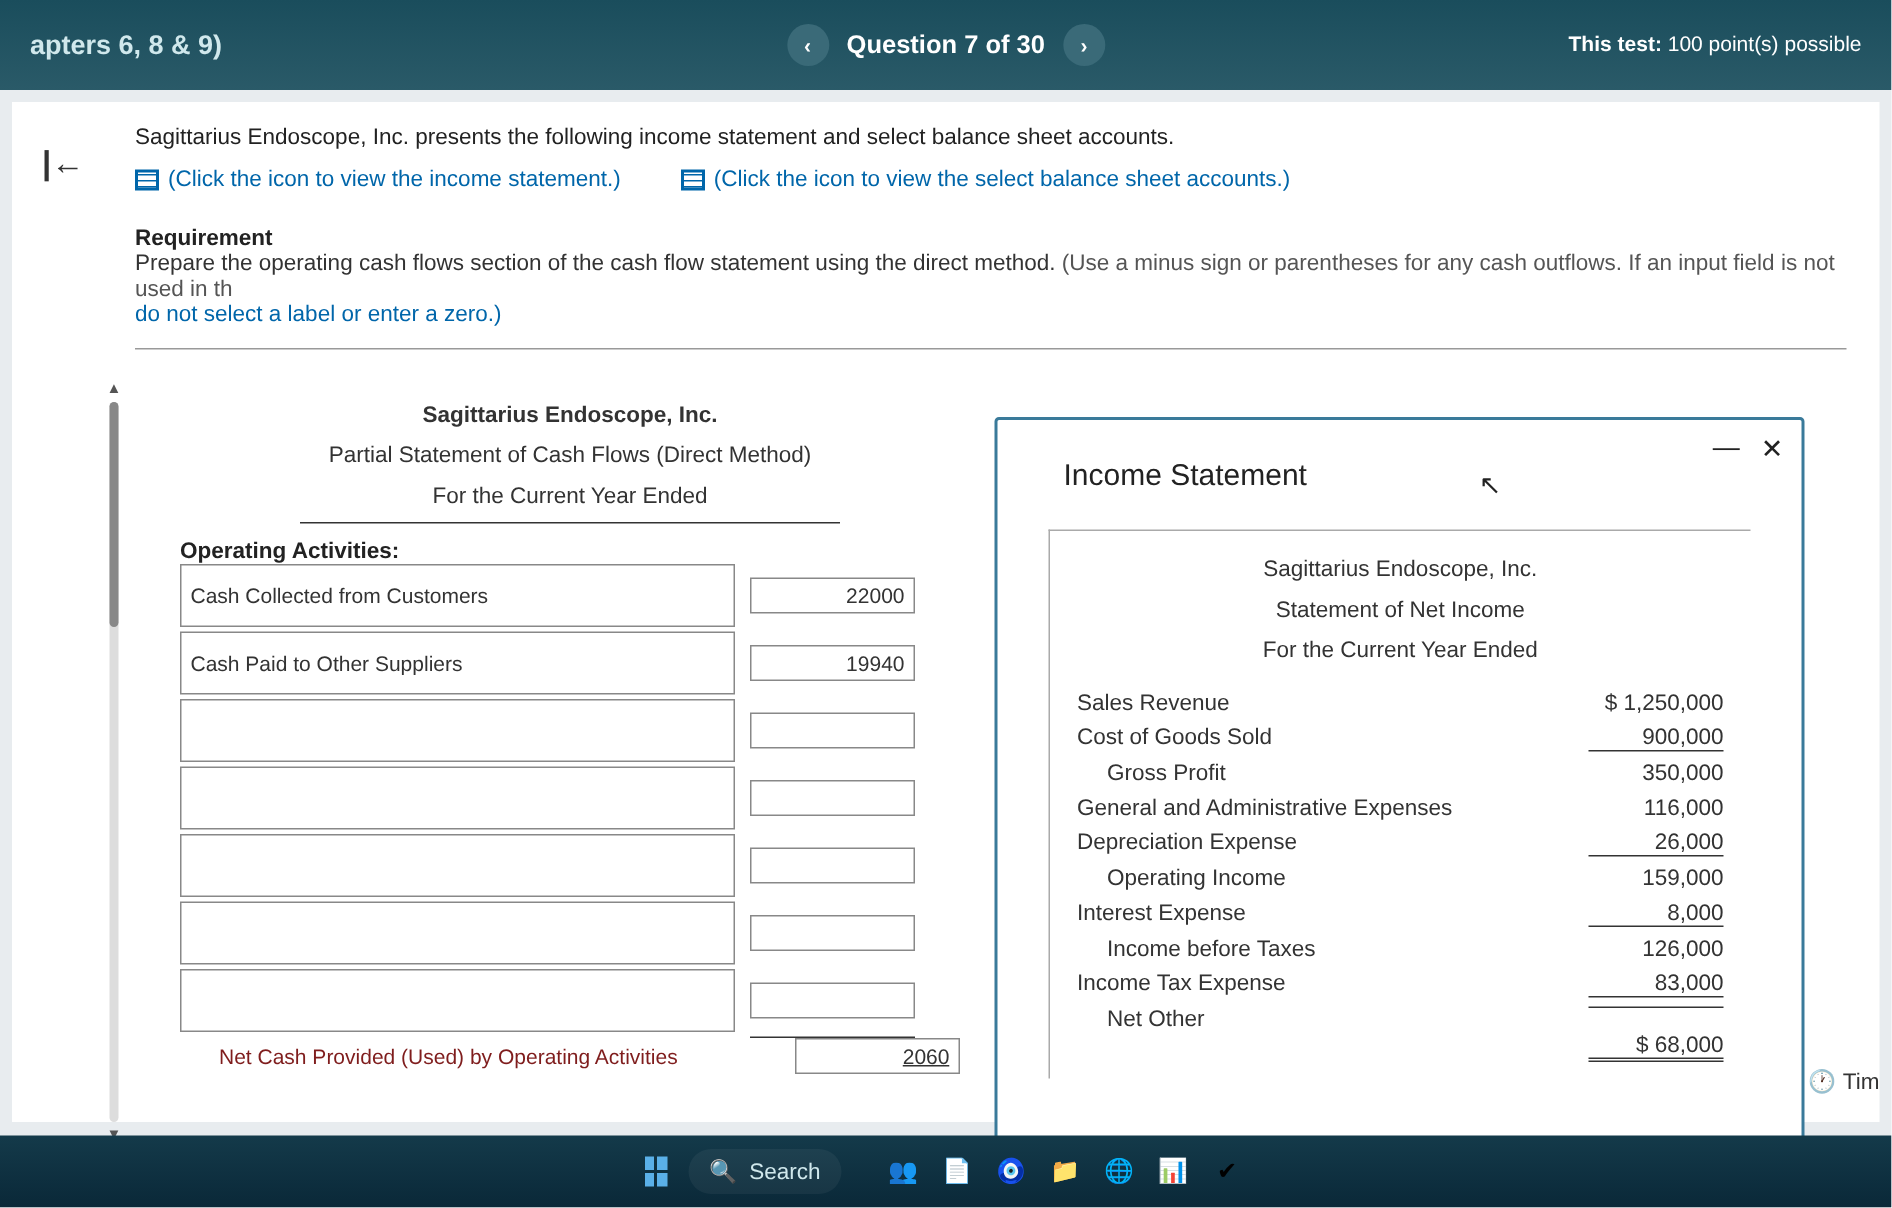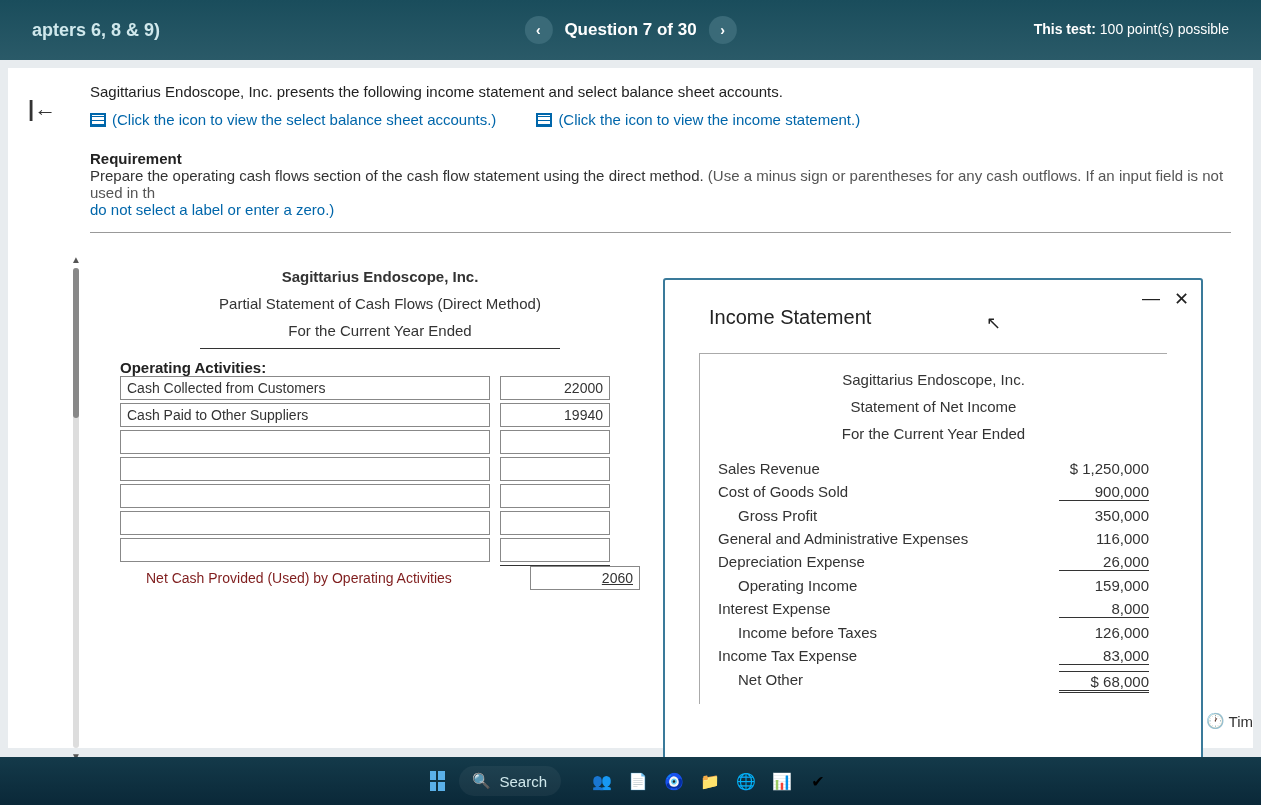--- a/index.html
+++ b/index.html
@@ -1,17 +1,17 @@
 <!DOCTYPE html>
 <html><head>
 <meta charset="utf-8">
 <style>
 * { box-sizing: border-box; margin: 0; padding: 0; }
 body { font-family: Arial, sans-serif; background: #e8ecef; width: 1261px; height: 805px; overflow: hidden; position: relative; }
-.topbar { background: linear-gradient(to bottom, #1a4d5c, #2a5a68); height: 60px; display: flex; align-items: center; color: #fff; padding: 0 32px; position: relative; }
+.topbar { background: linear-gradient(to bottom, #1a4d5c, #2a5a68); height: 60px; display: flex; align-items: center; color: #fff; padding: 0 20px; position: relative; }
 .chapters { font-weight: bold; font-size: 18px; color: #d0e8ec; }
 .qnav { position: absolute; left: 50%; transform: translateX(-50%); display: flex; align-items: center; gap: 12px; }
 .navbtn { width: 28px; height: 28px; border-radius: 50%; background: #3a6a78; color: #fff; display: flex; align-items: center; justify-content: center; cursor: pointer; font-weight: bold; font-size: 14px; }
 .qtitle { font-weight: bold; font-size: 17px; }
 .points { margin-left: auto; text-align: left; font-size: 14px; line-height: 1.4; }
 .points b { font-weight: bold; }
 .content { background: #fff; margin: 8px; padding: 12px 12px 0 12px; height: 680px; position: relative; }
 .backbtn { position: absolute; left: 20px; top: 28px; font-size: 22px; font-weight: bold; color: #333; cursor: pointer; }
 .qbody { margin-left: 70px; margin-right: 10px; }
 .intro { font-size: 15px; color: #222; line-height: 1.6; }
@@ -29,36 +29,36 @@
 .scrollarr { position: absolute; left: -2px; font-size: 10px; color: #555; cursor: pointer; }
 .scrollarr.up { top: -14px; }
 .scrollarr.dn { bottom: -14px; }
 .hrline { border: none; border-top: 1px solid #999; margin: 14px 0 0 0; }
 .cfstmt { margin: 30px 0 0 30px; width: 520px; }
 .cfstmt .hdr { text-align: center; font-size: 15px; color: #333; line-height: 1.8; }
 .cfstmt .hdr .b { font-weight: bold; }
 .cfstmt .hrsub { border-top: 1px solid #333; width: 360px; margin: 4px auto 10px; }
 .cfrow { display: flex; align-items: center; margin-bottom: 3px; }
 .cflabel { font-weight: bold; font-size: 15px; color: #222; }
-.cfsel { width: 370px; height: 24px; border: 1px solid #888; background: #fff; padding: 2px 6px; font-size: 14px; color: #333; }
+.cfsel { width: 370px; height: 24px; border: 1px solid #888; background: #fff; padding: 20px 6px; font-size: 14px; color: #333; }
 .cfval { width: 110px; height: 24px; border: 1px solid #888; background: #fff; text-align: right; padding: 2px 6px; font-size: 14px; color: #333; margin-left: 10px; }
 .cfsublabel { font-size: 14px; color: #7f1d1d; margin-left: 26px; }
 .cftotalline { width: 110px; margin-left: 380px; border-top: 1px solid #333; }
 .popup { position: absolute; right: 50px; top: 210px; width: 540px; height: 520px; background: #fff; border: 2px solid #3a7a9a; border-radius: 3px; padding: 16px 24px; }
 .popup-ctrl { position: absolute; right: 12px; top: 8px; display: flex; gap: 14px; font-size: 18px; color: #222; }
 .popup-ctrl span { cursor: pointer; }
 .ptitle { font-size: 20px; color: #222; margin: 10px 0 24px 20px; }
 .cursor { position: absolute; right: 200px; top: 32px; font-size: 18px; color: #222; }
 .istmt { margin: 0 10px; border-top: 1px solid #aaa; border-left: 1px solid #aaa; padding: 12px 18px 8px; }
 .istmt .ihdr { text-align: center; font-size: 15px; color: #333; line-height: 1.8; }
 .irow { display: flex; justify-content: space-between; font-size: 15px; color: #333; padding: 3px 0; }
 .irow .amt { text-align: right; min-width: 90px; }
 .irow.indent { padding-left: 20px; }
 .uline { border-bottom: 1px solid #333; }
-.dline { border-bottom: 3px double #333; border-top: 1px solid #333; padding-top:1px; }
+.dline { border-bottom: 3px double #333; border-top: 1px solid #333; padding-top:16px; }
 .taskbar { position: absolute; left: 0; right: 0; bottom: 0; height: 48px; background: linear-gradient(to top, #0a2838, #143a4a); display: flex; align-items: center; padding: 0 430px 0 430px; gap: 14px; }
 .winbtn { width: 20px; height: 20px; display: grid; grid-template: 1fr 1fr / 1fr 1fr; gap: 2px; cursor: pointer; }
 .winbtn div { background: #5ab0e8; }
 .search { display: flex; align-items: center; gap: 8px; color: #d0e8ec; font-size: 15px; cursor: pointer; background: rgba(255,255,255,0.05); padding: 6px 14px; border-radius: 20px; }
 .tbicon { width: 26px; height: 26px; border-radius: 4px; display: flex; align-items: center; justify-content: center; cursor: pointer; font-size: 16px; }
 .timer { position: absolute; right: 8px; bottom: 75px; color: #333; font-size: 15px; display: flex; align-items: center; gap: 4px; }
 </style>
 </head>
 <body>
 
@@ -76,25 +76,25 @@
 
 <div class="content">
   <div class="backbtn">|←</div>
 
   <div class="qbody">
     <div class="intro">
       <div>Sagittarius Endoscope, Inc. presents the following income statement and select balance sheet accounts.</div>
       <div style="display:flex; gap:40px; margin-top:4px;">
         <span class="iconlink">
           <span class="tblicon"></span>
-          <span>(Click the icon to view the select balance sheet accounts.)</span>
+          <span>(Click the icon to view the income statement.)</span>
         </span>
         <span class="iconlink">
           <span class="tblicon"></span>
-          <span>(Click the icon to view the income statement.)</span>
+          <span>(Click the icon to view the select balance sheet accounts.)</span>
         </span>
       </div>
     </div>
 
     <div class="req">
       <b>Requirement</b><br>
       <span class="reqtxt">Prepare the operating cash flows section of the cash flow statement using the direct method. </span><span class="hint">(Use a minus sign or parentheses for any cash outflows. If an input field is not used in th</span><br>
       <span class="hint2">do not select a label or enter a zero.)</span>
     </div>
 

